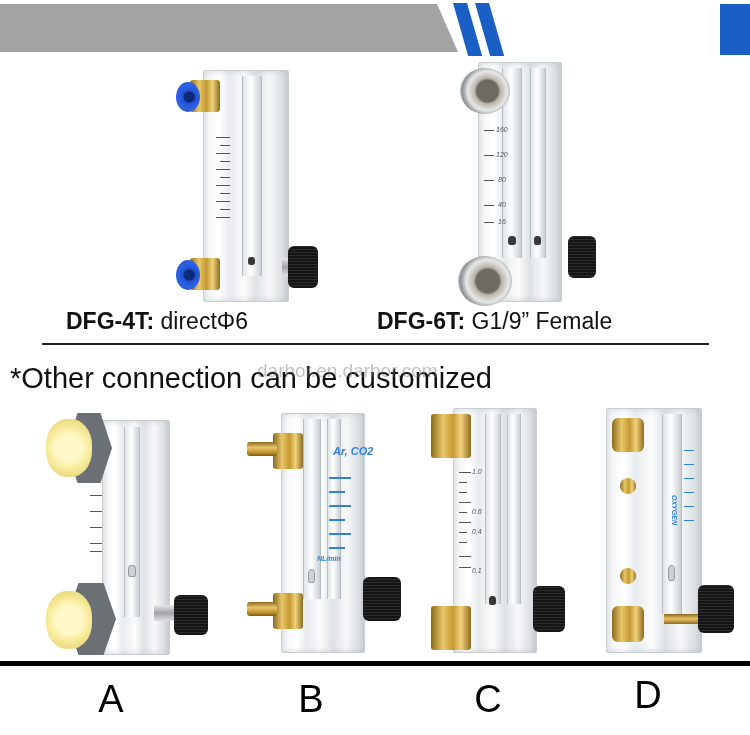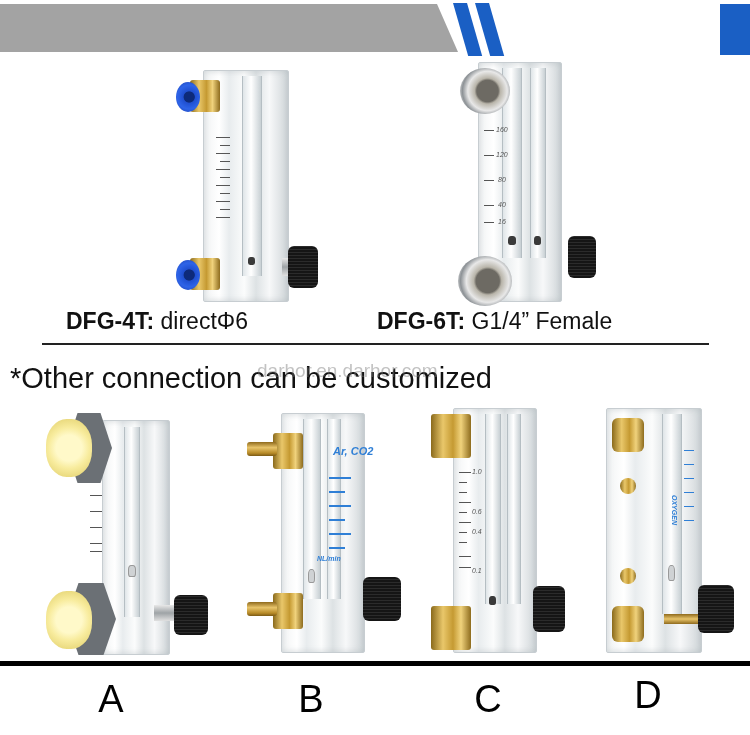--- a/index.html
+++ b/index.html
@@ -168,21 +168,21 @@
   <div class="scale-num" style="left:58px; top:160px;">16</div>
   <div class="chrome" style="left:20px; top:10px; width:50px; height:46px;"></div>
   <div class="chrome" style="left:18px; top:198px; width:54px; height:50px;"></div>
   <div class="knob" style="left:128px; top:178px; width:28px; height:42px;"></div>
 </div>
 
 <div class="caption c1">
   <span class="model">DFG-4T:</span><span> directΦ6</span>
 </div>
 <div class="caption c2">
-  <span class="model">DFG-6T:</span><span> G1/4” Female</span>
+  <span class="model">DFG-6T:</span><span> G1/9” Female</span>
 </div>
 
 <div class="rule-top"></div>
 
 <div class="custom-note">*Other connection can be customized</div>
 <div class="watermark">darhor.en.darhor.com</div>
 
 <div class="product" style="left:36px; top:405px; width:180px; height:255px;">
   <div class="body-block" style="left:66px; top:15px; width:68px; height:235px;"></div>
   <div class="tube" style="left:88px; top:22px; width:16px; height:190px;"></div>

